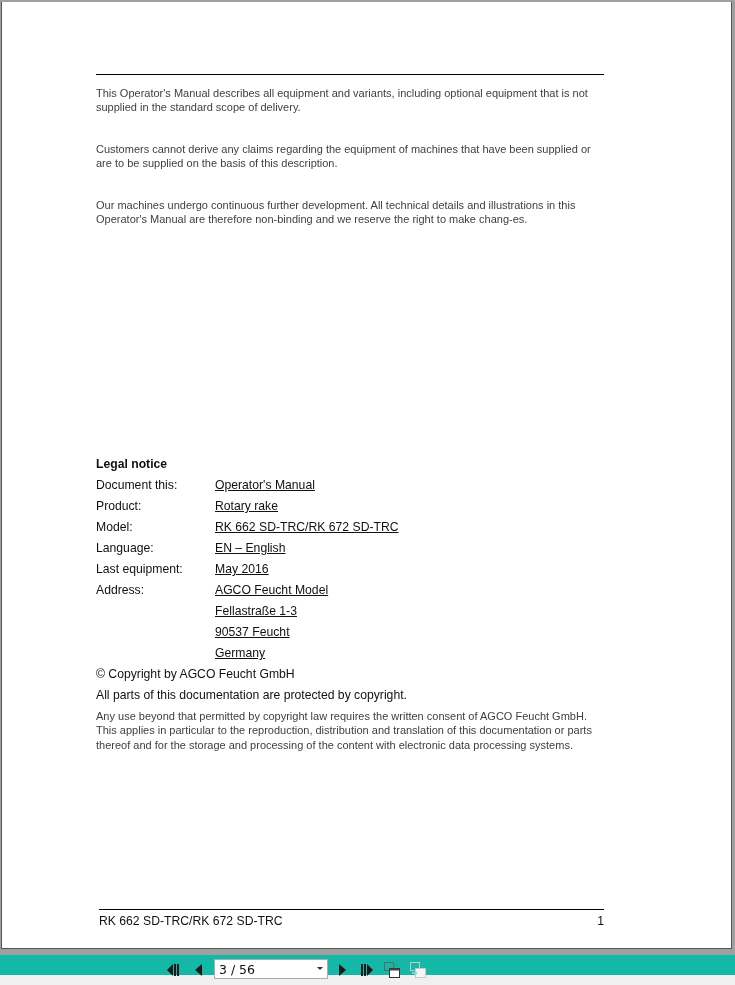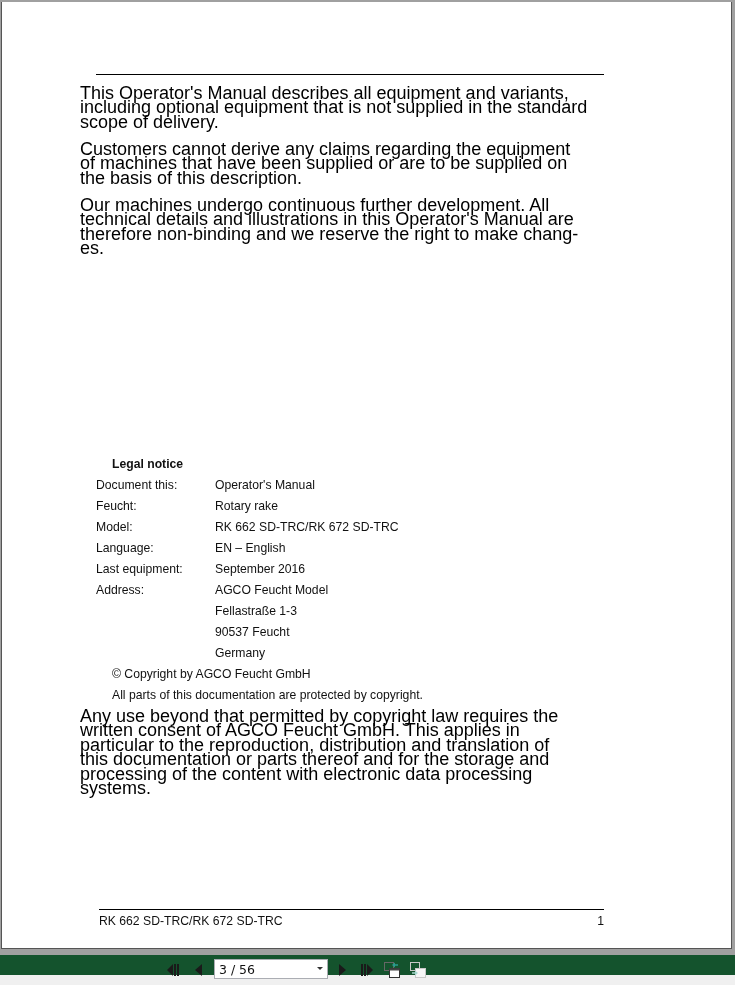--- a/index.html
+++ b/index.html
@@ -39,55 +39,55 @@
     .rule-top {
       position: absolute;
       left: 96px;
       top: 74px;
       width: 508px;
       height: 1px;
       background: #000;
     }
     .para {
       position: absolute;
-      left: 80px;
+      left: 96px;
       width: 510px;
-      font-size: 18px;
+      font-size: 11px;
       line-height: 14.4px;
-      color: #000000;
+      color: #404040;
     }
     .legal-title {
       position: absolute;
       left: 96px;
       top: 457px;
       font-size: 12.2px;
       font-weight: bold;
       color: #111;
-      margin-left: 16px;
     }
     .legal-row {
       position: absolute;
       left: 96px;
       font-size: 12.2px;
       color: #111;
       height: 16px;
     }
     .legal-row .label {
       position: absolute;
       left: 0;
       white-space: nowrap;
     }
     .legal-row .value {
       position: absolute;
       left: 119px;
       white-space: nowrap;
+      text-decoration: underline;
     }
     .line {
       position: absolute;
-      left: 112px;
+      left: 96px;
       font-size: 12.2px;
       color: #111;
       white-space: nowrap;
     }
     .rule-bottom {
       position: absolute;
       left: 99px;
       top: 909px;
       width: 505px;
       height: 1px;
@@ -109,21 +109,21 @@
       font-size: 12.2px;
       color: #111;
       text-align: right;
     }
     .toolbar {
       position: absolute;
       left: 0;
       top: 955px;
       width: 735px;
       height: 20px;
-      background: #14532d;
+      background: #14b8a6;
     }
     .tb-btn {
       position: absolute;
       top: 6px;
       width: 18px;
       height: 17px;
       display: flex;
       align-items: center;
       justify-content: center;
       cursor: pointer;
@@ -169,34 +169,34 @@
     <div class="para" style="top:198px;">Our machines undergo continuous further development. All technical details and illustrations in this Operator's Manual are therefore non-binding and we reserve the right to make chang-es.</div>
     <div class="para" style="top:142px;">Customers cannot derive any claims regarding the equipment of machines that have been supplied or are to be supplied on the basis of this description.</div>
 
     <div class="legal-title">Legal notice</div>
 
     <div class="legal-row" style="top:478px;">
       <span class="label">Document this:</span>
       <span class="value">Operator's Manual</span>
     </div>
     <div class="legal-row" style="top:499px;">
-      <span class="label">Feucht:</span>
+      <span class="label">Product:</span>
       <span class="value">Rotary rake</span>
     </div>
     <div class="legal-row" style="top:520px;">
       <span class="label">Model:</span>
       <span class="value">RK 662 SD-TRC/RK 672 SD-TRC</span>
     </div>
     <div class="legal-row" style="top:541px;">
       <span class="label">Language:</span>
       <span class="value">EN – English</span>
     </div>
     <div class="legal-row" style="top:562px;">
       <span class="label">Last equipment:</span>
-      <span class="value">September 2016</span>
+      <span class="value">May 2016</span>
     </div>
     <div class="legal-row" style="top:583px;">
       <span class="label">Address:</span>
       <span class="value">AGCO Feucht Model</span>
     </div>
     <div class="legal-row" style="top:604px;">
       <span class="label"></span>
       <span class="value">Fellastraße 1-3</span>
     </div>
     <div class="legal-row" style="top:625px;">

